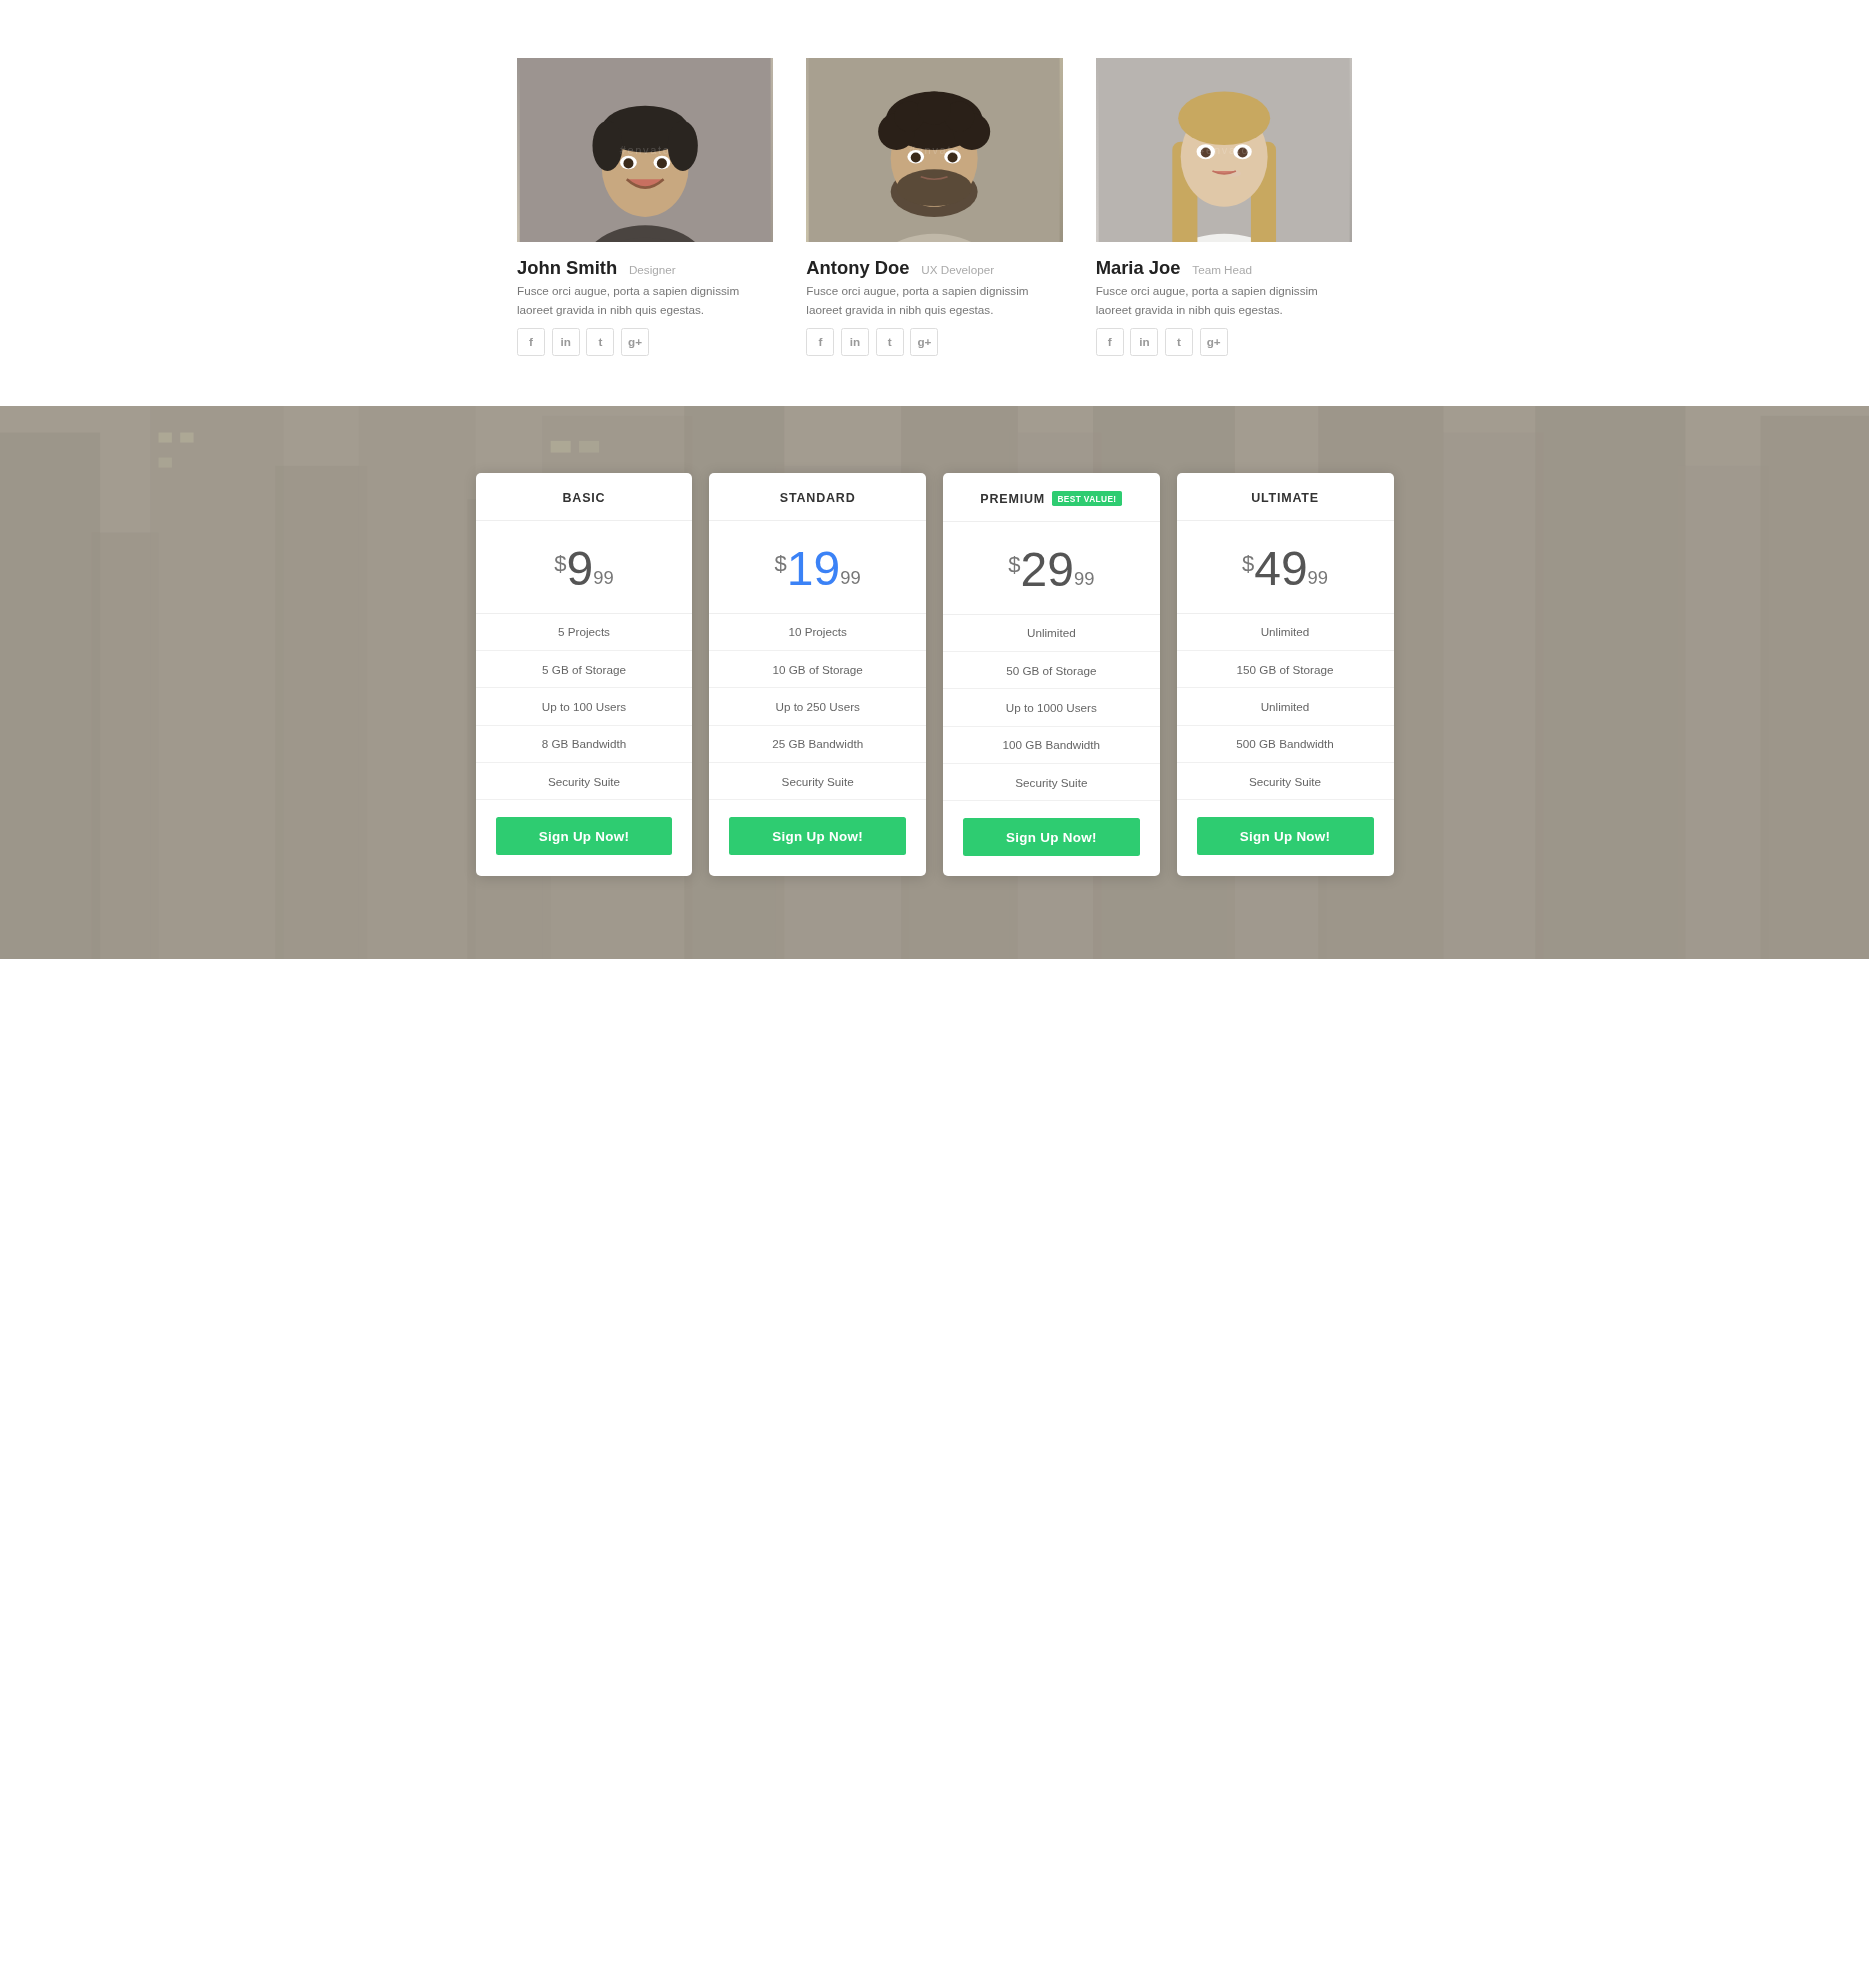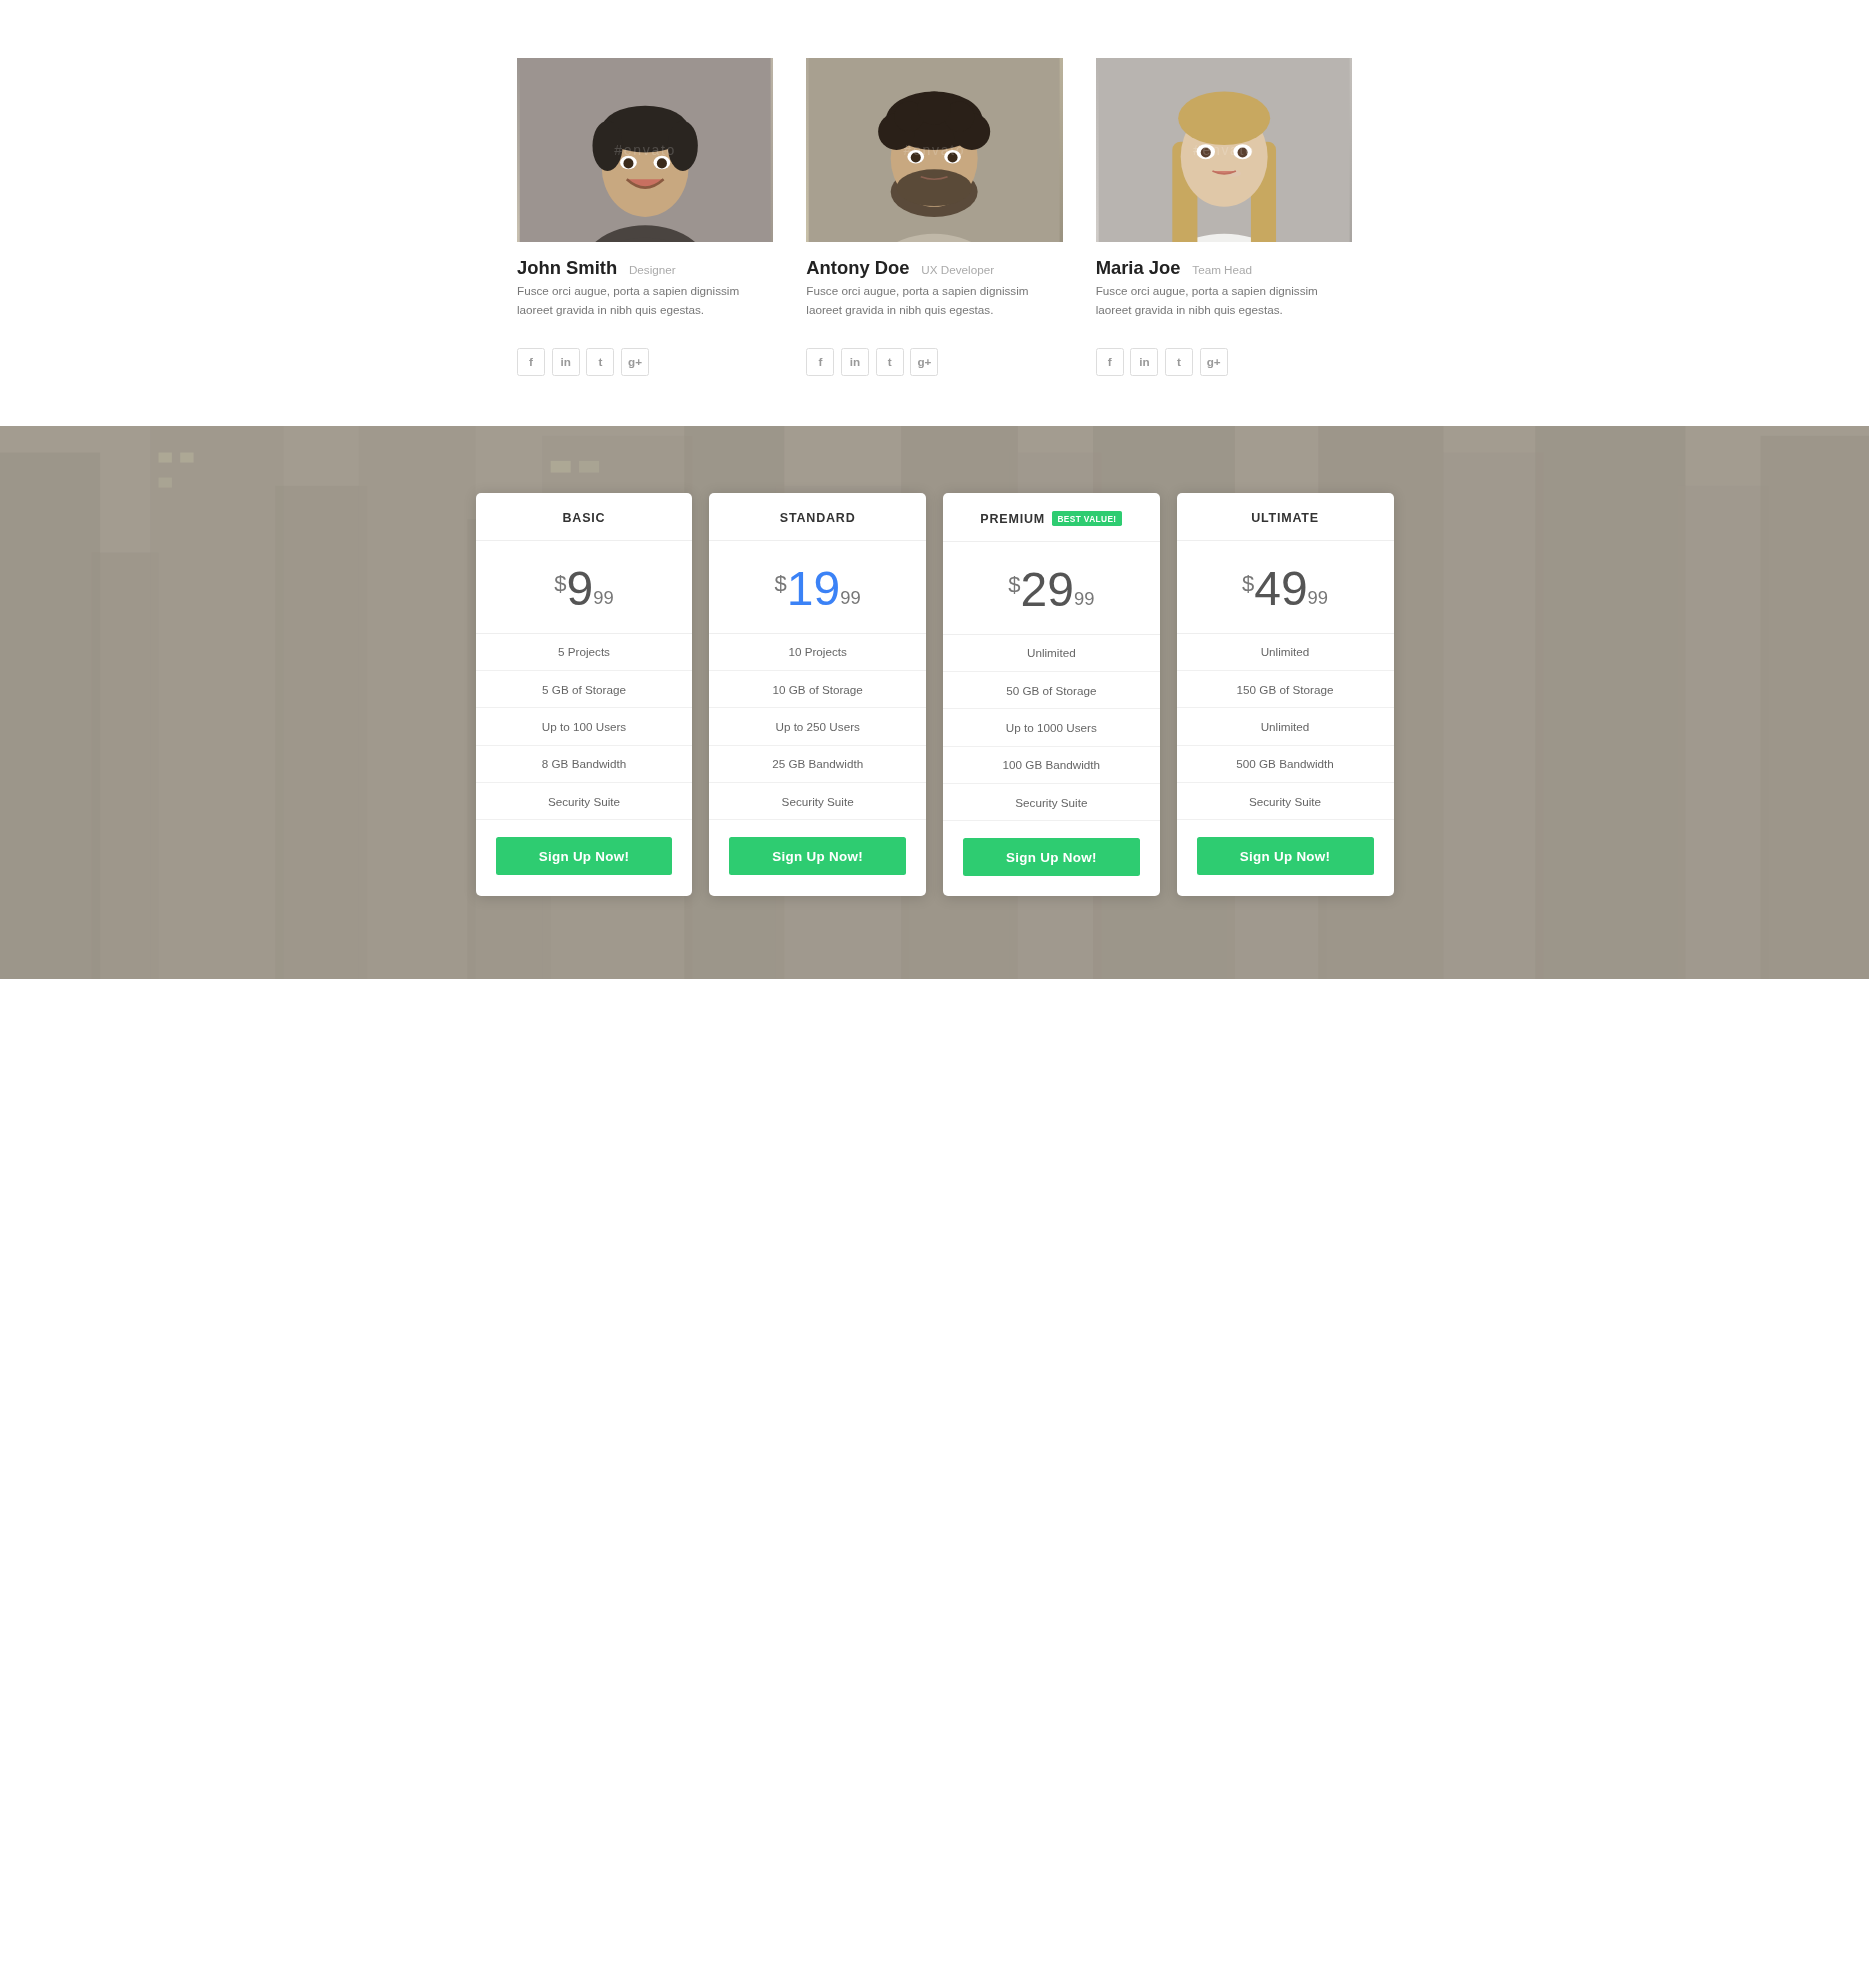--- a/index.html
+++ b/index.html
@@ -55,21 +55,21 @@
     }
     .photo-maria {
       background: linear-gradient(135deg, #b8b4b0 0%, #d0ccc8 40%, #a8a4a0 100%);
     }
     .watermark {
       position: absolute;
       top: 50%;
       left: 50%;
       transform: translate(-50%, -50%);
       color: rgba(255,255,255,0.18);
-      font-size: 14px;
+      font-size: 11px;
       letter-spacing: 1.7px;
       text-transform: lowercase;
       pointer-events: none;
       white-space: nowrap;
     }
     .team-name {
       font-size: 18.4px;
       font-weight: 700;
       color: #222;
       margin-bottom: 3.3px;
@@ -77,21 +77,21 @@
     .team-name span.role {
       font-size: 11.7px;
       font-weight: 300;
       color: #aaa;
       margin-left: 6.7px;
     }
     .team-bio {
       font-size: 11.7px;
       color: #777;
       line-height: 1.6;
-      margin-bottom: 28px;
+      margin-bottom: 8px;
     }
     .social-icons {
       display: flex;
       gap: 6.7px;
     }
     .social-icon {
       width: 28px;
       height: 28px;
       border: 0.8px solid #ddd;
       border-radius: 2.5px;

